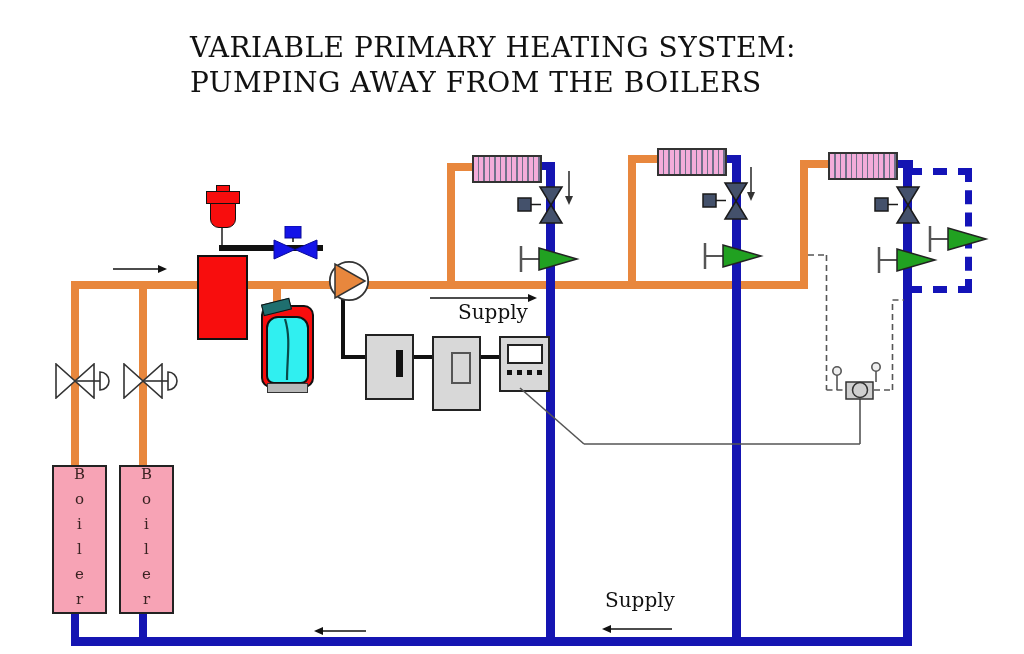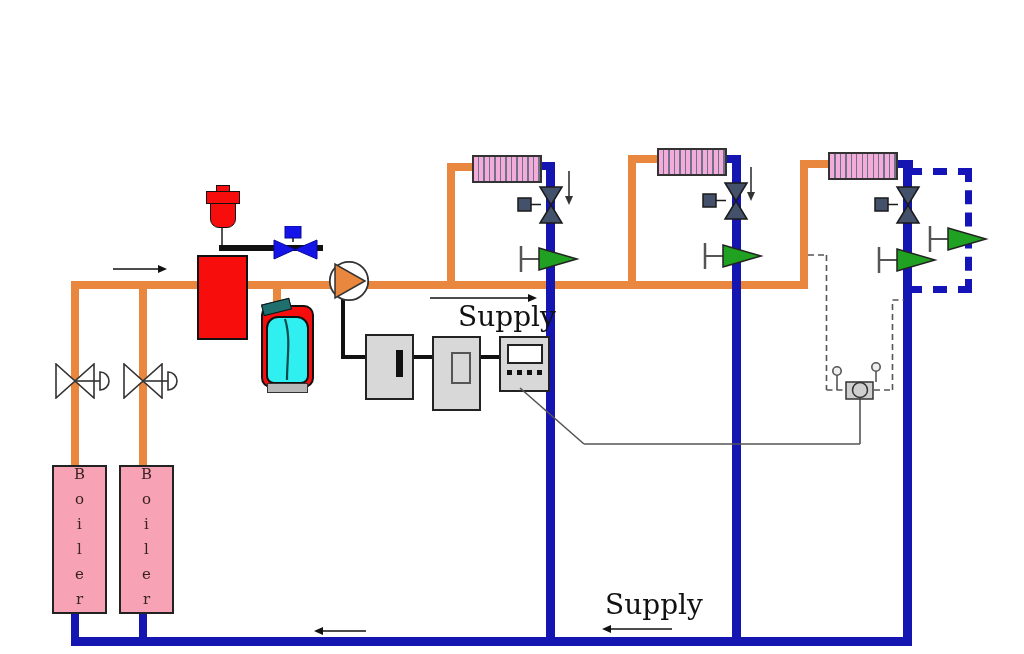--- a/index.html
+++ b/index.html
@@ -4,38 +4,42 @@
 <style>
   html,body{margin:0;padding:0;background:#fff;}
   #canvas{position:relative;width:1024px;height:654px;background:#fff;overflow:hidden;
           font-family:"DejaVu Serif", serif;}
   .abs{position:absolute;}
   .pipe-o{position:absolute;background:#E8873D;z-index:1;}
   .pipe-b{position:absolute;background:#1515B2;z-index:1;}
   .wire{position:absolute;background:#111;z-index:2;}
   .title{position:absolute;left:190px;top:30px;z-index:6;font-size:28px;line-height:35px;
          color:#111;letter-spacing:0.5px;white-space:nowrap;}
-  .flowlabel{position:absolute;z-index:6;font-size:28px;color:#111;}
+  .flowlabel{position:absolute;z-index:6;font-size:20px;color:#111;}
   .radiator{position:absolute;z-index:3;height:24px;width:66px;border:2px solid #333;
             background:repeating-linear-gradient(90deg,#F3ACDA 0 4px,#70708A 4px 5.5px);}
   .boiler{position:absolute;z-index:3;width:51px;height:145px;background:#F7A3B5;
           border:2px solid #222;display:flex;align-items:center;justify-content:center;}
   .boiler-label{writing-mode:vertical-lr;text-orientation:upright;letter-spacing:7px;
                 font-size:15px;color:#3a2222;}
   .gbox{position:absolute;z-index:3;background:#D8D8D8;border:2px solid #222;}
   .zone-dash{position:absolute;z-index:1;left:908px;top:168px;width:57px;height:111px;
              border:7px dashed #1414B8;border-left:none;}
   svg.icon{position:absolute;z-index:3;}
   #overlay{position:absolute;left:0;top:0;z-index:4;}
 </style>
 </head>
 <body>
 
 <div id="canvas">
 
+  <div class="title">
+    <div>VARIABLE PRIMARY HEATING SYSTEM:</div>
+    <div>PUMPING AWAY FROM THE BOILERS</div>
+  </div>
 
   <div class="pipe-o" style="left:71px;top:281px;width:737px;height:8px"></div>
   <div class="pipe-o" style="left:71px;top:283px;width:8px;height:184px"></div>
   <div class="pipe-o" style="left:139px;top:283px;width:8px;height:184px"></div>
   <div class="pipe-o" style="left:447px;top:163px;width:8px;height:126px"></div>
   <div class="pipe-o" style="left:447px;top:163px;width:27px;height:8px"></div>
   <div class="pipe-o" style="left:628px;top:155px;width:8px;height:134px"></div>
   <div class="pipe-o" style="left:628px;top:155px;width:31px;height:8px"></div>
   <div class="pipe-o" style="left:800px;top:160px;width:8px;height:129px"></div>
   <div class="pipe-o" style="left:800px;top:160px;width:30px;height:8px"></div>

